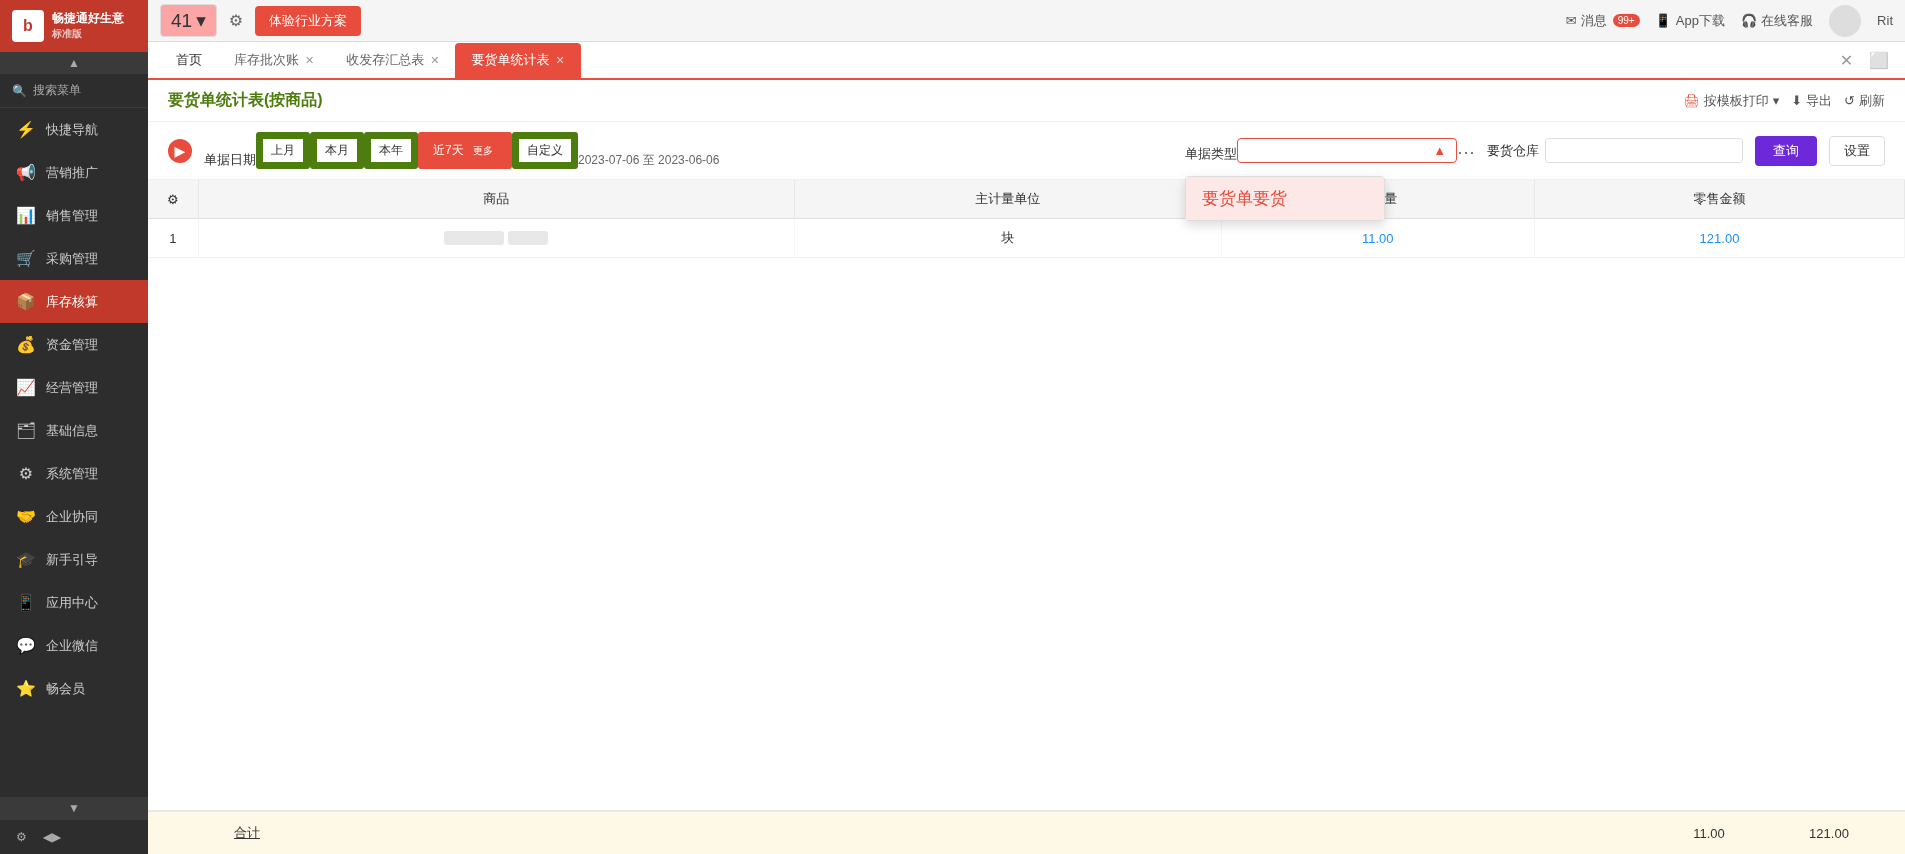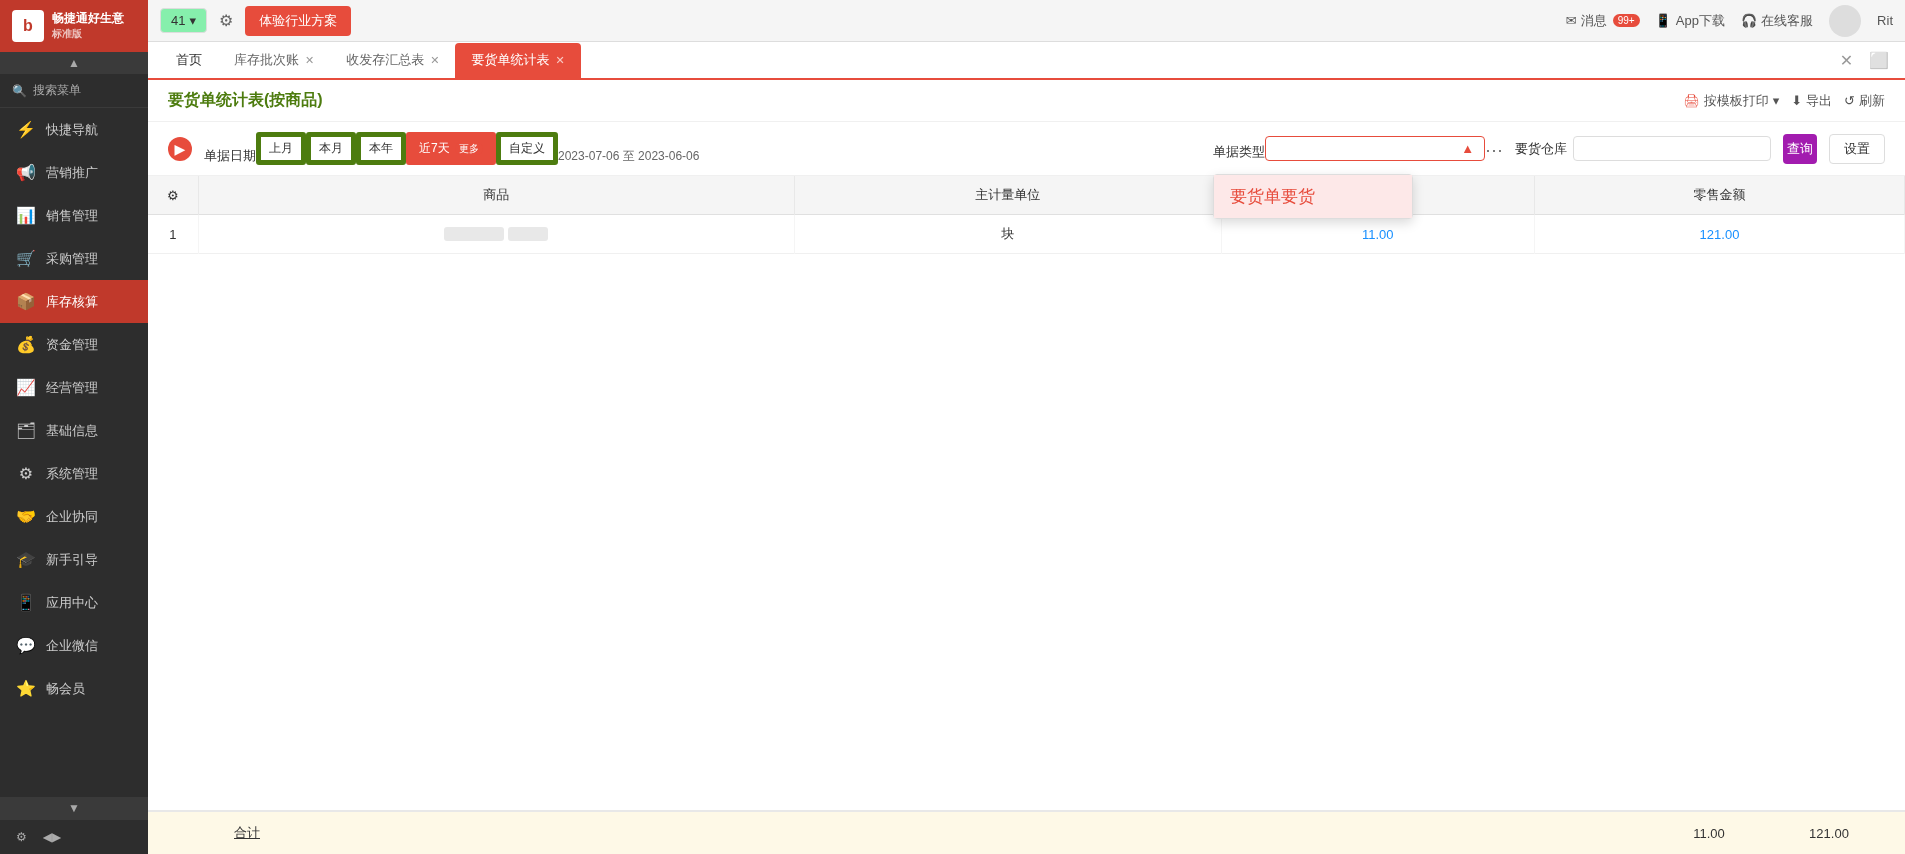--- a/index.html
+++ b/index.html
@@ -98,25 +98,25 @@
     .top-bar-left {
       display: flex;
       align-items: center;
       gap: 8px;
       flex: 1;
     }
     .tab-selector {
       display: flex;
       align-items: center;
       gap: 4px;
-      background: #86efac;
+      background: #fca5a5;
       border: 1px solid #ddd;
       border-radius: 4px;
       padding: 4px 10px;
-      font-size: 13px;
+      font-size: 19px;
       color: #333;
       cursor: pointer;
     }
     .settings-icon {
       color: #666;
       cursor: pointer;
       font-size: 16px;
       padding: 4px;
     }
     .trial-btn {
@@ -266,21 +266,21 @@
       flex-shrink: 0;
     }
     .filter-group {
       display: flex;
       align-items: flex-end;
       font-size: 13px;
     }
     .filter-label { color: #333; white-space: nowrap; }
     .filter-btn {
       padding: 3px 8px;
-      border: 5px solid #4d7c0f;
+      border: 7px solid #4d7c0f;
       border-radius: 3px;
       background: white;
       cursor: pointer;
       font-size: 12px;
       color: #333;
     }
     .filter-btn.active {
       background: #e74c3c;
       color: white;
       border-color: #e74c3c;
@@ -309,25 +309,25 @@
       cursor: pointer;
       font-size: 18px;
     }
     .filter-warehouse-group {
       display: flex;
       align-items: center;
       gap: 6px;
       font-size: 13px;
     }
     .query-btn {
-      background: #a21caf;
+      background: #6d28d9;
       color: white;
       border: none;
       border-radius: 4px;
-      padding: 6px 4px;
+      padding: 6px 18px;
       font-size: 13px;
       cursor: pointer;
     }
     .set-btn {
       background: white;
       color: #333;
       border: 1px solid #ddd;
       border-radius: 4px;
       padding: 5px 14px;
       font-size: 13px;

